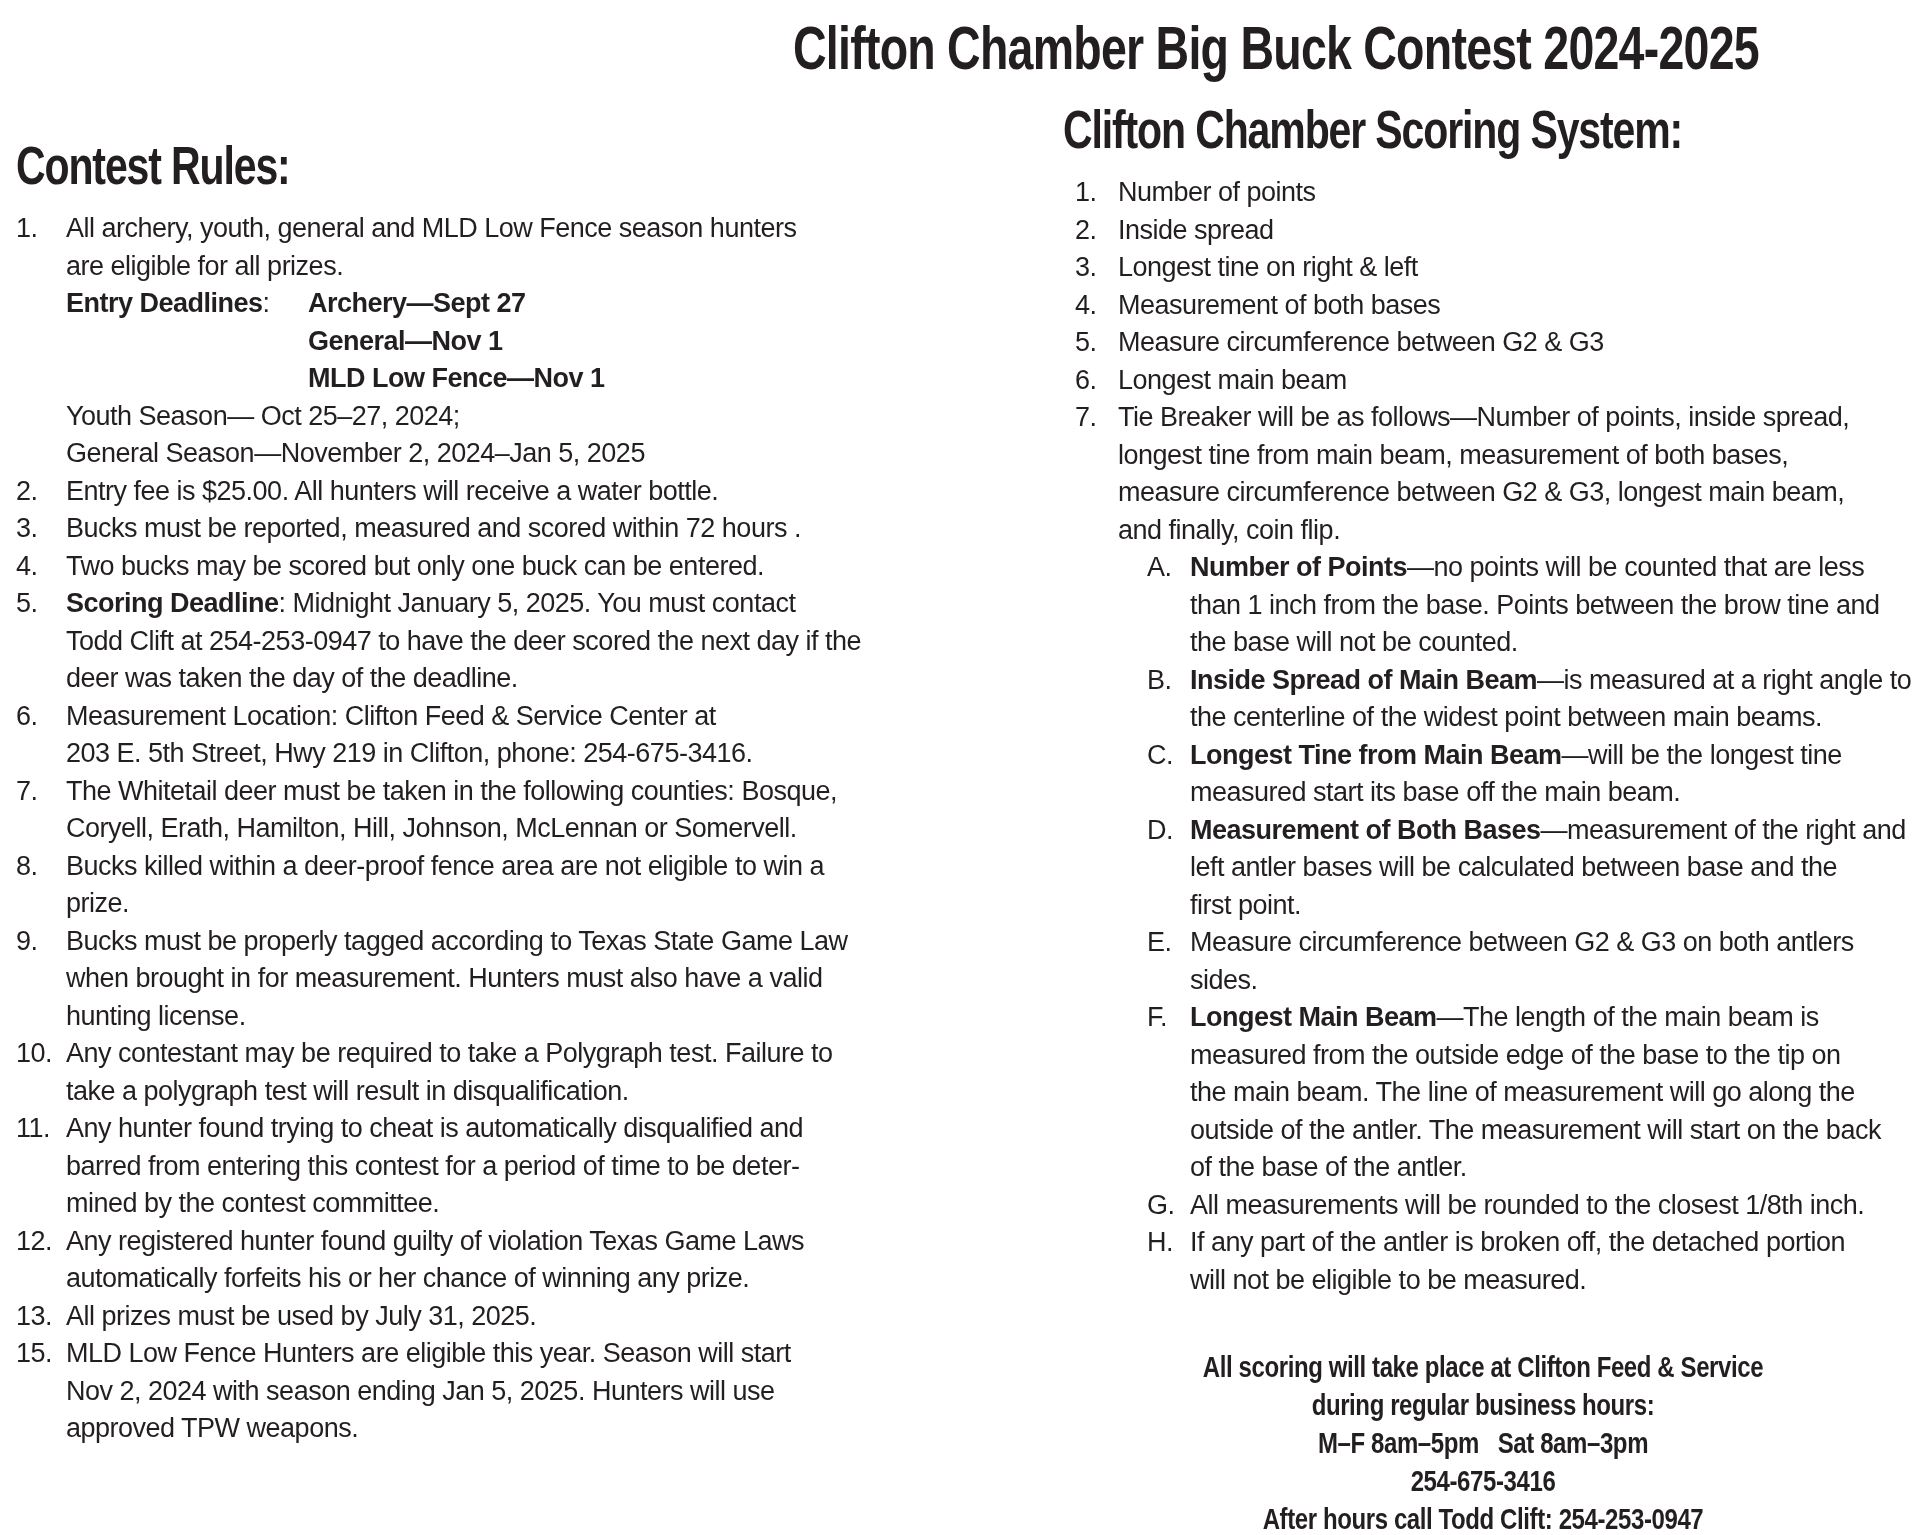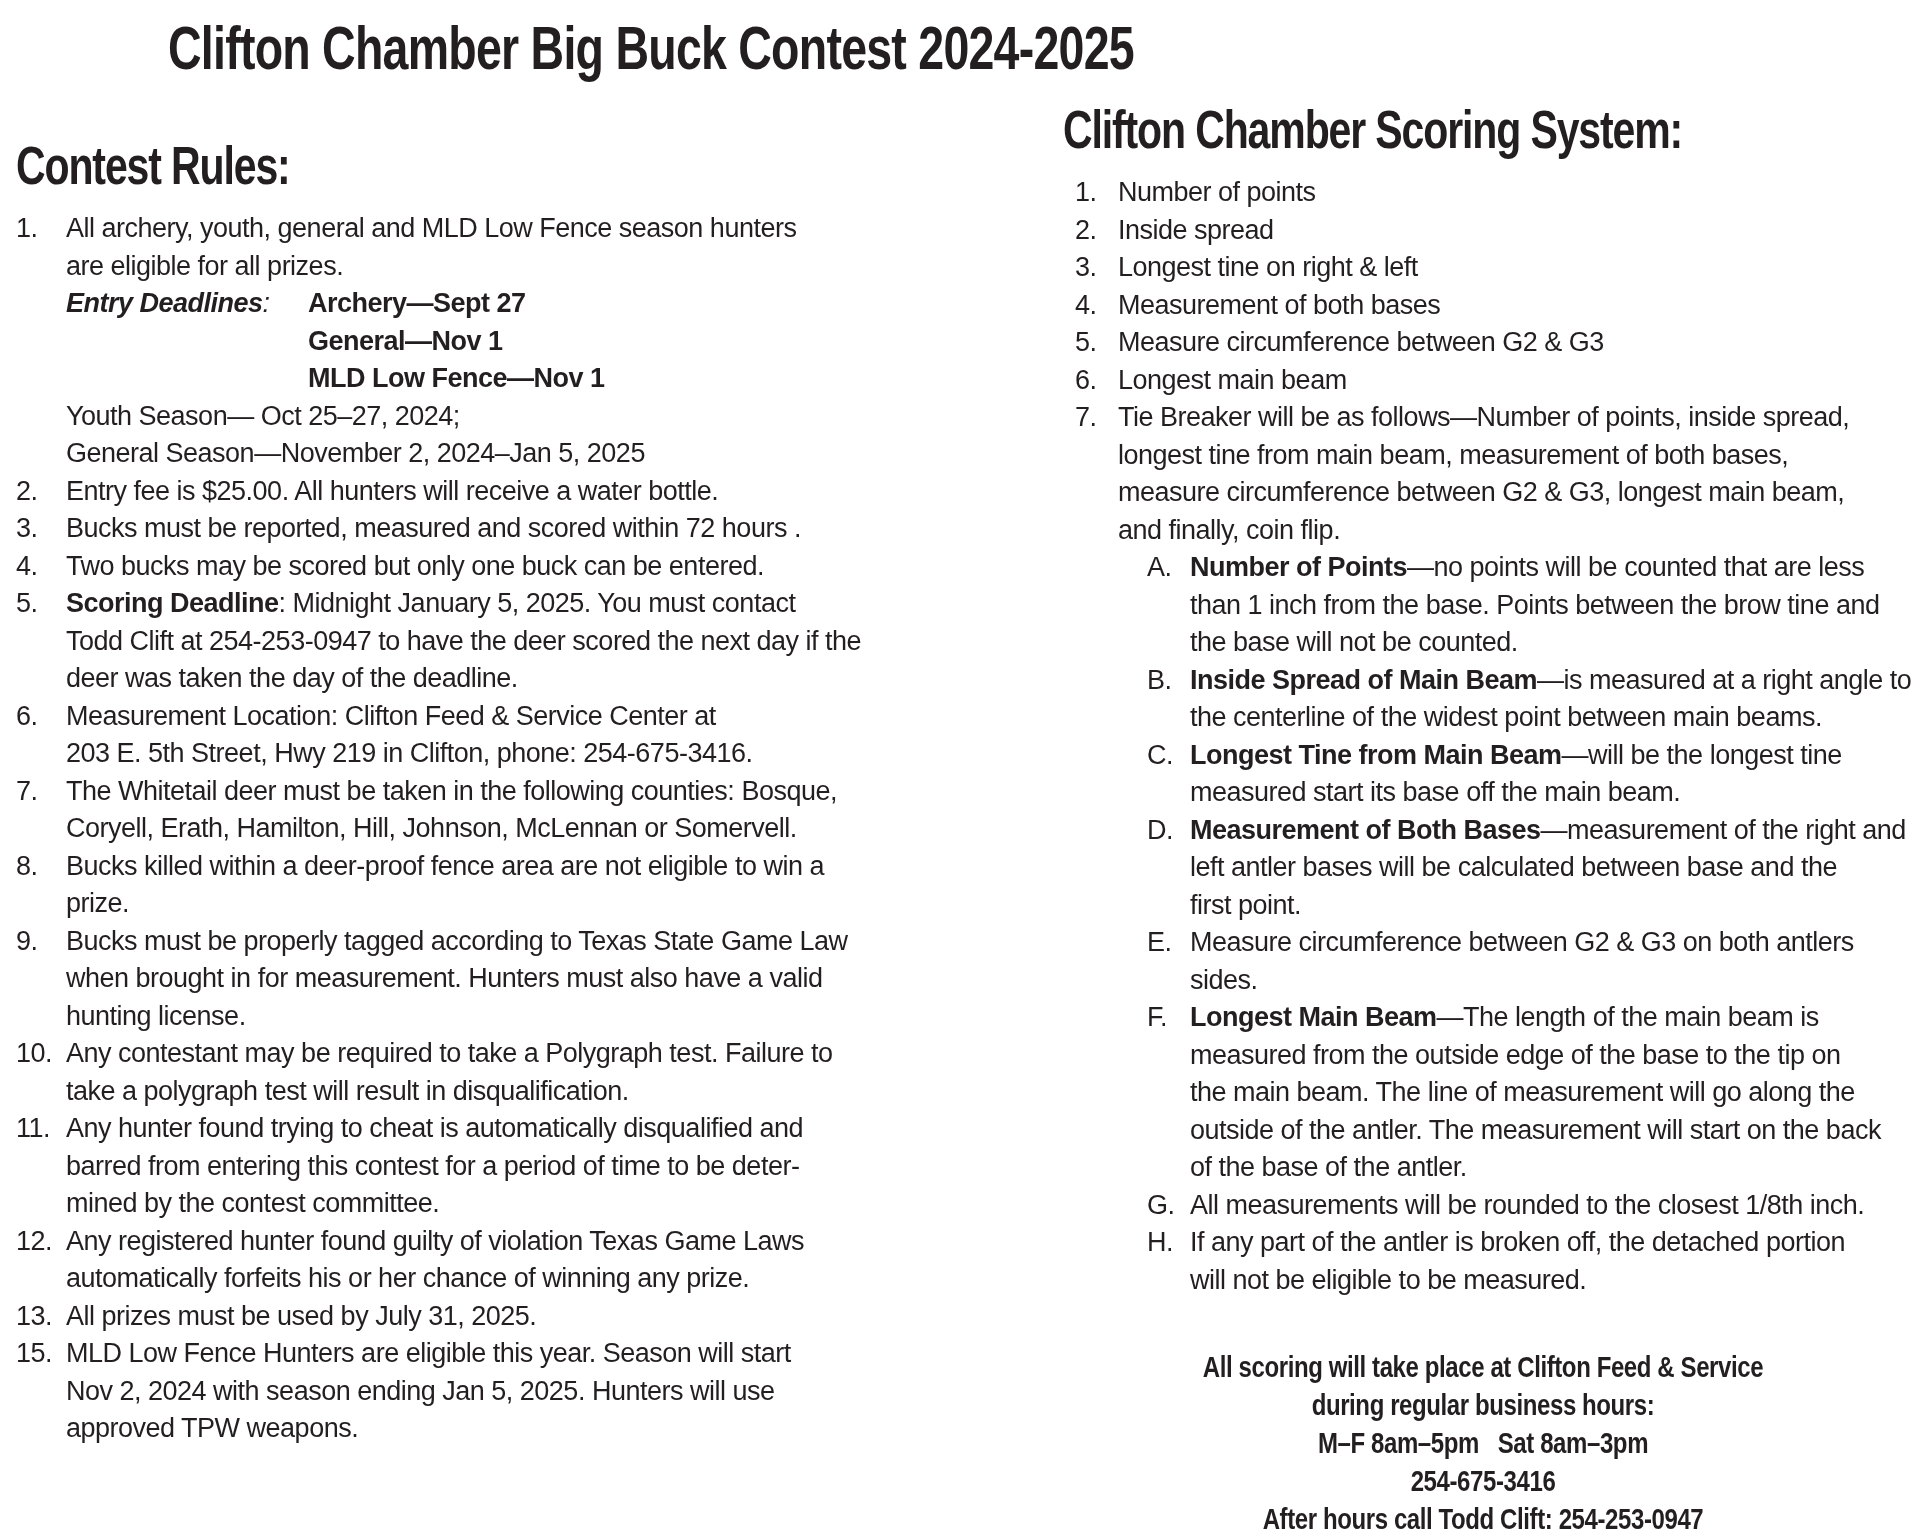--- a/index.html
+++ b/index.html
@@ -2,21 +2,21 @@
 <html><head>
 <meta charset="utf-8">
 <style>
   html,body{margin:0;padding:0;}
   body{
     width:1920px;height:1535px;position:relative;overflow:hidden;
     background:#ffffff;color:#231f20;
     font-family:"Liberation Sans","DejaVu Sans",sans-serif;
   }
   
-  .page-title{position:absolute;top:12px;left:7px;right:0;text-align:left;}
+  .page-title{position:absolute;top:12px;left:0;right:0;text-align:right;}
   .page-title .cond{
     display:inline-block;font-size:62px;font-weight:700;letter-spacing:-1px;
     transform:scaleX(.75);transform-origin:50% 50%;white-space:nowrap;
   }
   
   .col{position:absolute;top:100px;}
   .col-left{left:16px;width:900px;margin-top:36px;}
   .col-right{left:1063px;width:857px;}
   .col-heading{
     font-size:54px;font-weight:700;letter-spacing:-1.5px;white-space:nowrap;
@@ -28,21 +28,21 @@
   .li .num{position:absolute;left:0;top:0;}
   .col-right .li{padding-left:55px;}
   .col-right .li .num{left:12px;}
   .sub .li{padding-left:127px;}
   .sub .li .num{left:84px;}
   .lines{white-space:pre;display:block;}
   .l1{display:block;white-space:nowrap;}
   .b{font-weight:700;}
   
   .dl-row{display:flex;}
-  .dl-label{flex:0 0 242px;width:242px;font-style:italic;}
+  .dl-label{flex:0 0 242px;width:242px;}
   .dl-values{font-weight:700;white-space:pre;display:block;}
   
   .footer{
     position:absolute;left:1063px;top:1348px;width:840px;text-align:center;
     font-weight:700;font-size:30px;line-height:38px;letter-spacing:-0.5px;
     transform:scaleX(.8);transform-origin:50% 0;
   }
 </style>
 </head>
 <body>

